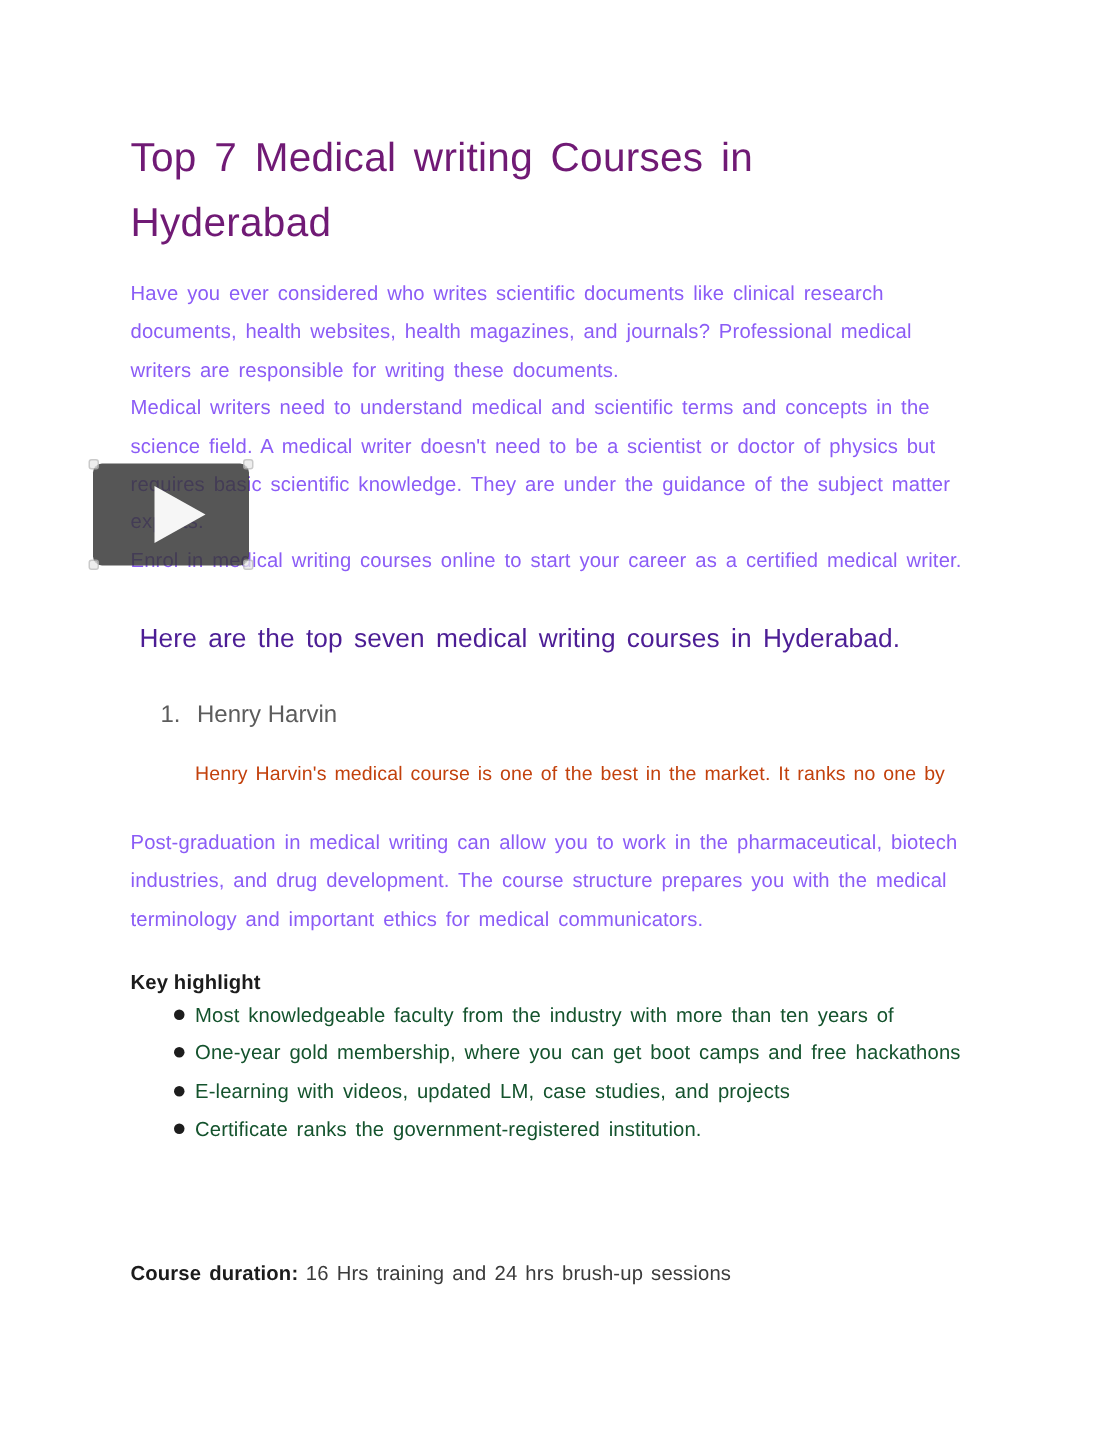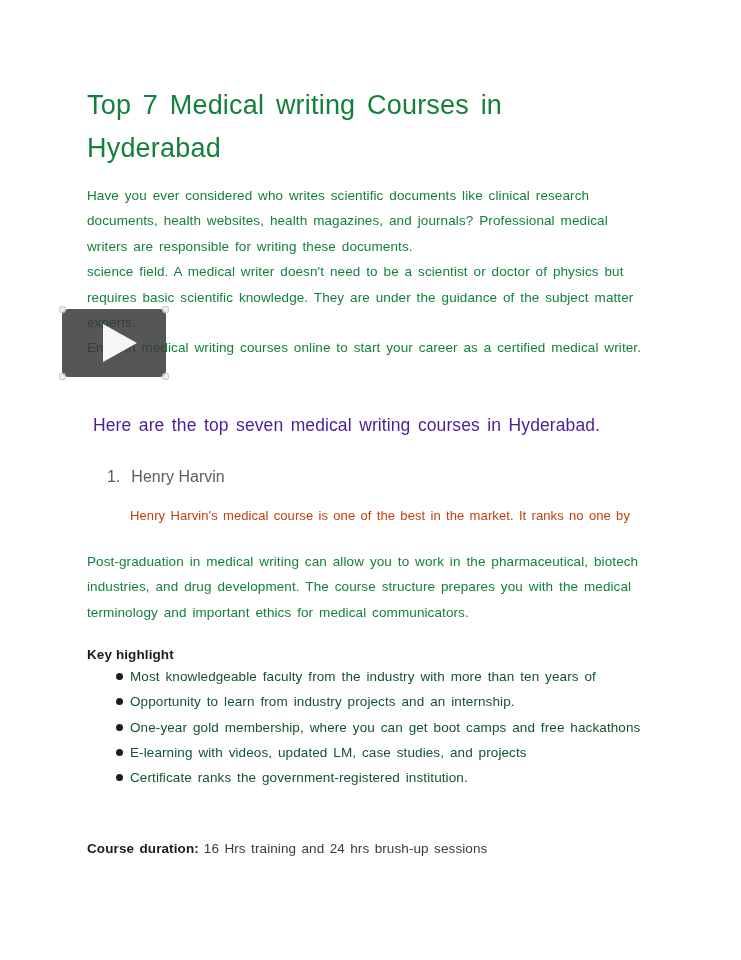--- a/index.html
+++ b/index.html
@@ -13,30 +13,30 @@
   .canvas {
     position: absolute; left: 0; top: 0;
     width: 741px; height: 960px;
     background: #ffffff;
   }
 
   
   .title {
     position: absolute; left: 87px; top: 84px;
     font-size: 27px; font-weight: 400;
-    line-height: 43px; color: #15803d;
+    line-height: 43px; color: #701a75;
     word-spacing: 4px; letter-spacing: 0.2px;
     white-space: nowrap;
   }
   .title .tline { display: block; }
 
   
   .bodytext {
     position: absolute; left: 87px;
-    font-size: 13.5px; color: #15803d;
+    font-size: 13.5px; color: #8b5cf6;
     line-height: 25.4px;
     word-spacing: 2px; letter-spacing: 0.1px;
   }
   .bodytext .bline { white-space: nowrap; }
   .intro  { top: 183px; }
   .para3  { top: 549px; }
 
   
   .video-overlay {
     position: absolute; left: 62px; top: 309px;
@@ -126,20 +126,21 @@
 
   <h1 class="title">
     <span class="tline">Top 7 Medical writing Courses in</span>
     <span class="tline">Hyderabad</span>
   </h1>
 
   <div class="bodytext intro">
     <div class="bline">Have you ever considered who writes scientific documents like clinical research</div>
     <div class="bline">documents, health websites, health magazines, and journals? Professional medical</div>
     <div class="bline">writers are responsible for writing these documents.</div>
+    <div class="bline">Medical writers need to understand medical and scientific terms and concepts in the</div>
     <div class="bline">science field. A medical writer doesn't need to be a scientist or doctor of physics but</div>
     <div class="bline">requires basic scientific knowledge. They are under the guidance of the subject matter</div>
     <div class="bline">experts.</div>
     <div class="bline">Enrol in medical writing courses online to start your career as a certified medical writer.</div>
   </div>
 
   <div class="video-overlay">
     <span class="corner c-tl"></span>
     <span class="corner c-tr"></span>
     <span class="corner c-bl"></span>
@@ -165,25 +166,20 @@
 
   <div class="key-heading">Key highlight</div>
 
   <ul class="bullets">
     <li class="bullet-item">
       <span class="dot"></span>
       <div class="bline">Most knowledgeable faculty from the industry with more than ten years of</div>
     </li>
     <li class="bullet-item">
       <span class="dot"></span>
-      <div class="bline">Opportunity to learn from industry projects and an internship.</div>
-
-    </li>
-    <li class="bullet-item">
-      <span class="dot"></span>
       <div class="bline">One-year gold membership, where you can get boot camps and free hackathons</div>
 
     </li>
     <li class="bullet-item">
       <span class="dot"></span>
       <div class="bline">E-learning with videos, updated LM, case studies, and projects</div>
 
     </li>
     <li class="bullet-item">
       <span class="dot"></span>

